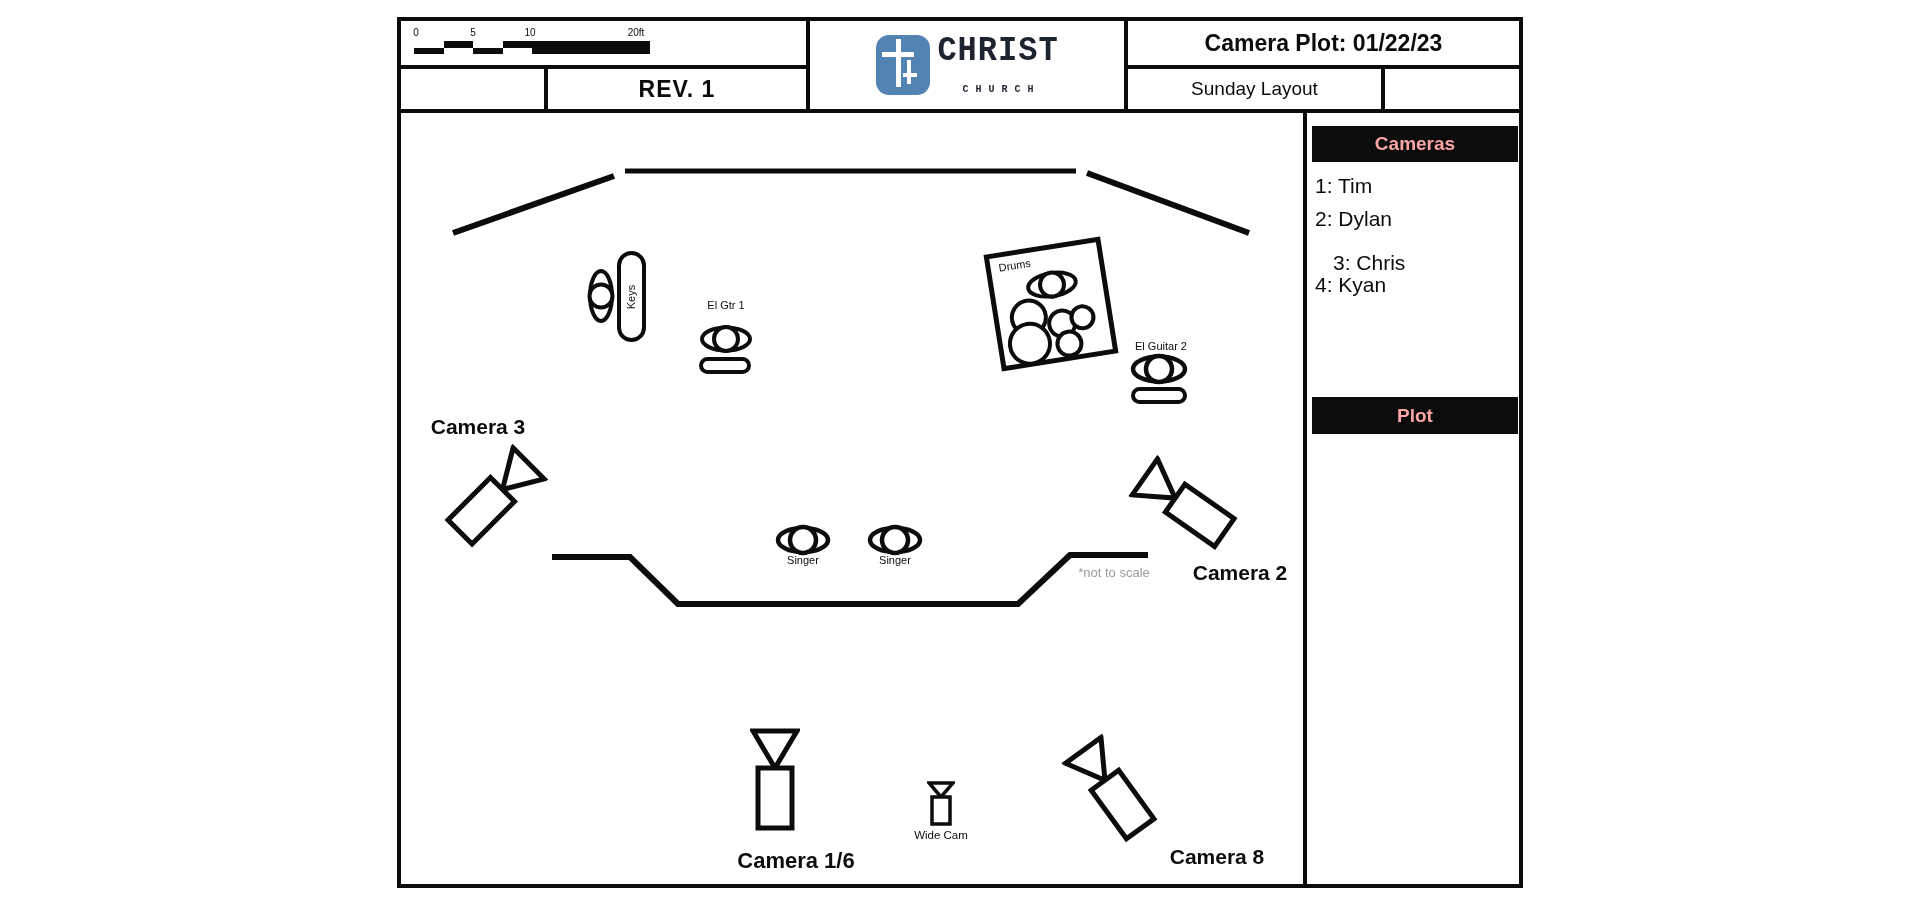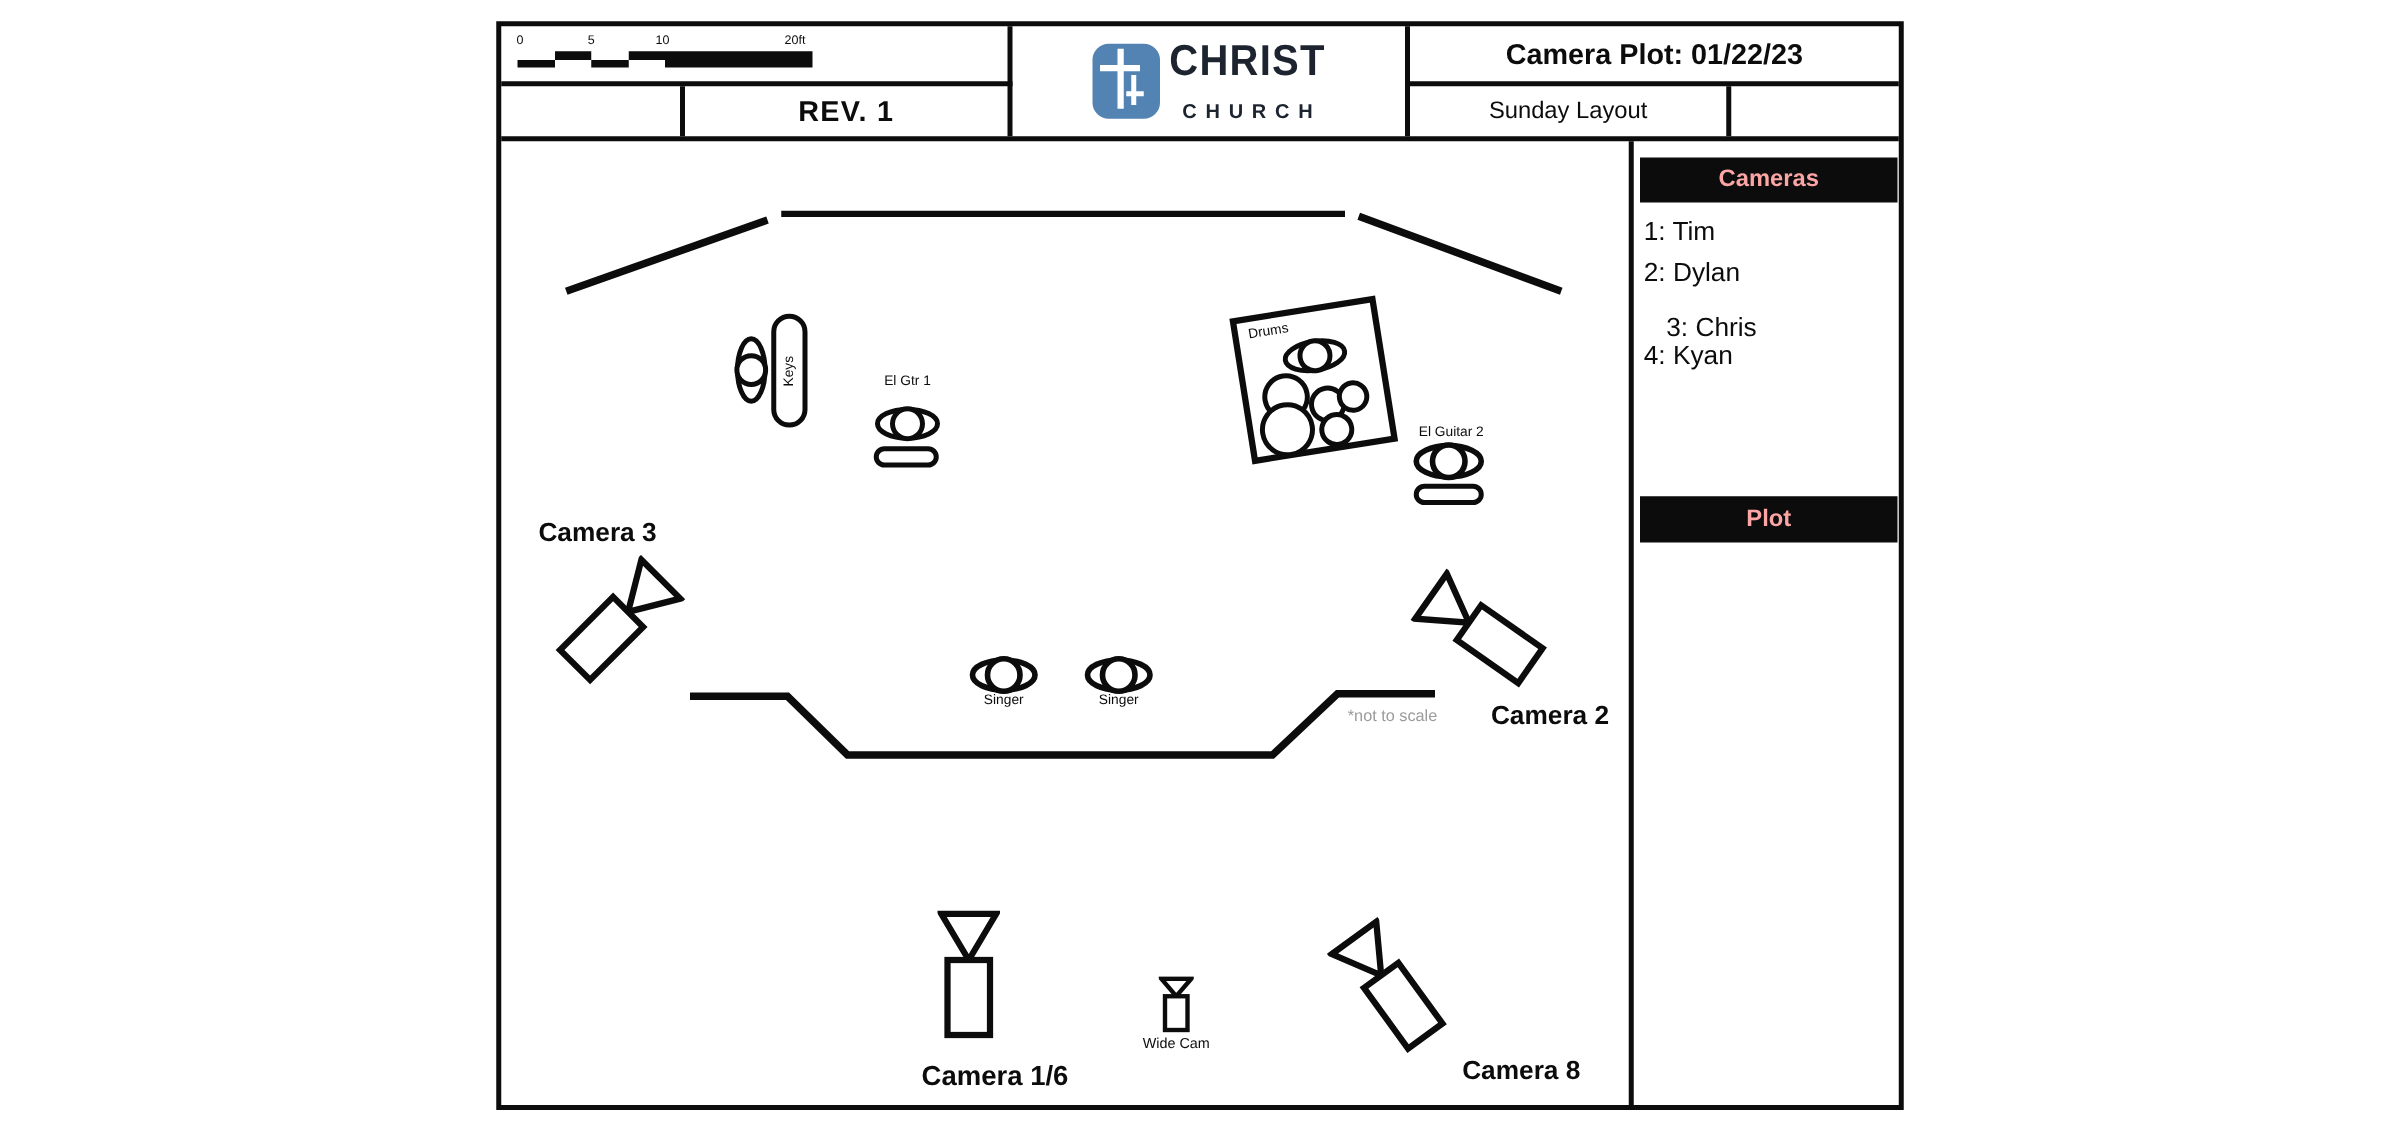--- a/index.html
+++ b/index.html
@@ -7,24 +7,24 @@
           font-family:"Liberation Sans",sans-serif;color:#0c0c0c;}
   .abs{position:absolute;}
   .sheet{left:397px;top:17px;width:1126px;height:871px;border:4px solid #0c0c0c;
          box-sizing:border-box;background:#ffffff;}
   .blk{background:#0c0c0c;}
   .cell{display:flex;align-items:center;justify-content:center;}
   
   .rev{font-size:23px;font-weight:bold;letter-spacing:1px;}
   .plot-title{font-size:23px;font-weight:bold;}
   .layout-name{font-size:19px;}
-  .logo-wrap{display:flex;align-items:center;gap:6px;}
+  .logo-wrap{display:flex;align-items:center;gap:6px;font-family:Liberation Mono, monospace;}
   .logo-text{display:flex;flex-direction:column;align-items:center;line-height:1;}
   .logo-main{font-size:32px;font-weight:800;letter-spacing:1px;color:#1d2430;transform:scaleY(1.08);}
-  .logo-sub{font-size:16px;font-weight:bold;letter-spacing:7px;color:#1d2430;margin-top:18px;text-indent:7px;}
+  .logo-sub{font-size:10px;font-weight:bold;letter-spacing:7px;color:#1d2430;margin-top:18px;text-indent:7px;}
   
   .tick{font-size:10px;transform:translateX(-50%);}
   
   .side-hdr{color:#fca5a5;font-size:19px;font-weight:bold;display:flex;align-items:center;justify-content:center;}
   .cam-row{font-size:21px;display:flex;align-items:center;}
   
   .lbl{font-size:11px;text-align:center;white-space:nowrap;}
   .cam-label{font-size:21px;font-weight:bold;text-align:center;white-space:nowrap;}
   .muted{color:#9b9b9b;font-size:13px;white-space:nowrap;}
   

